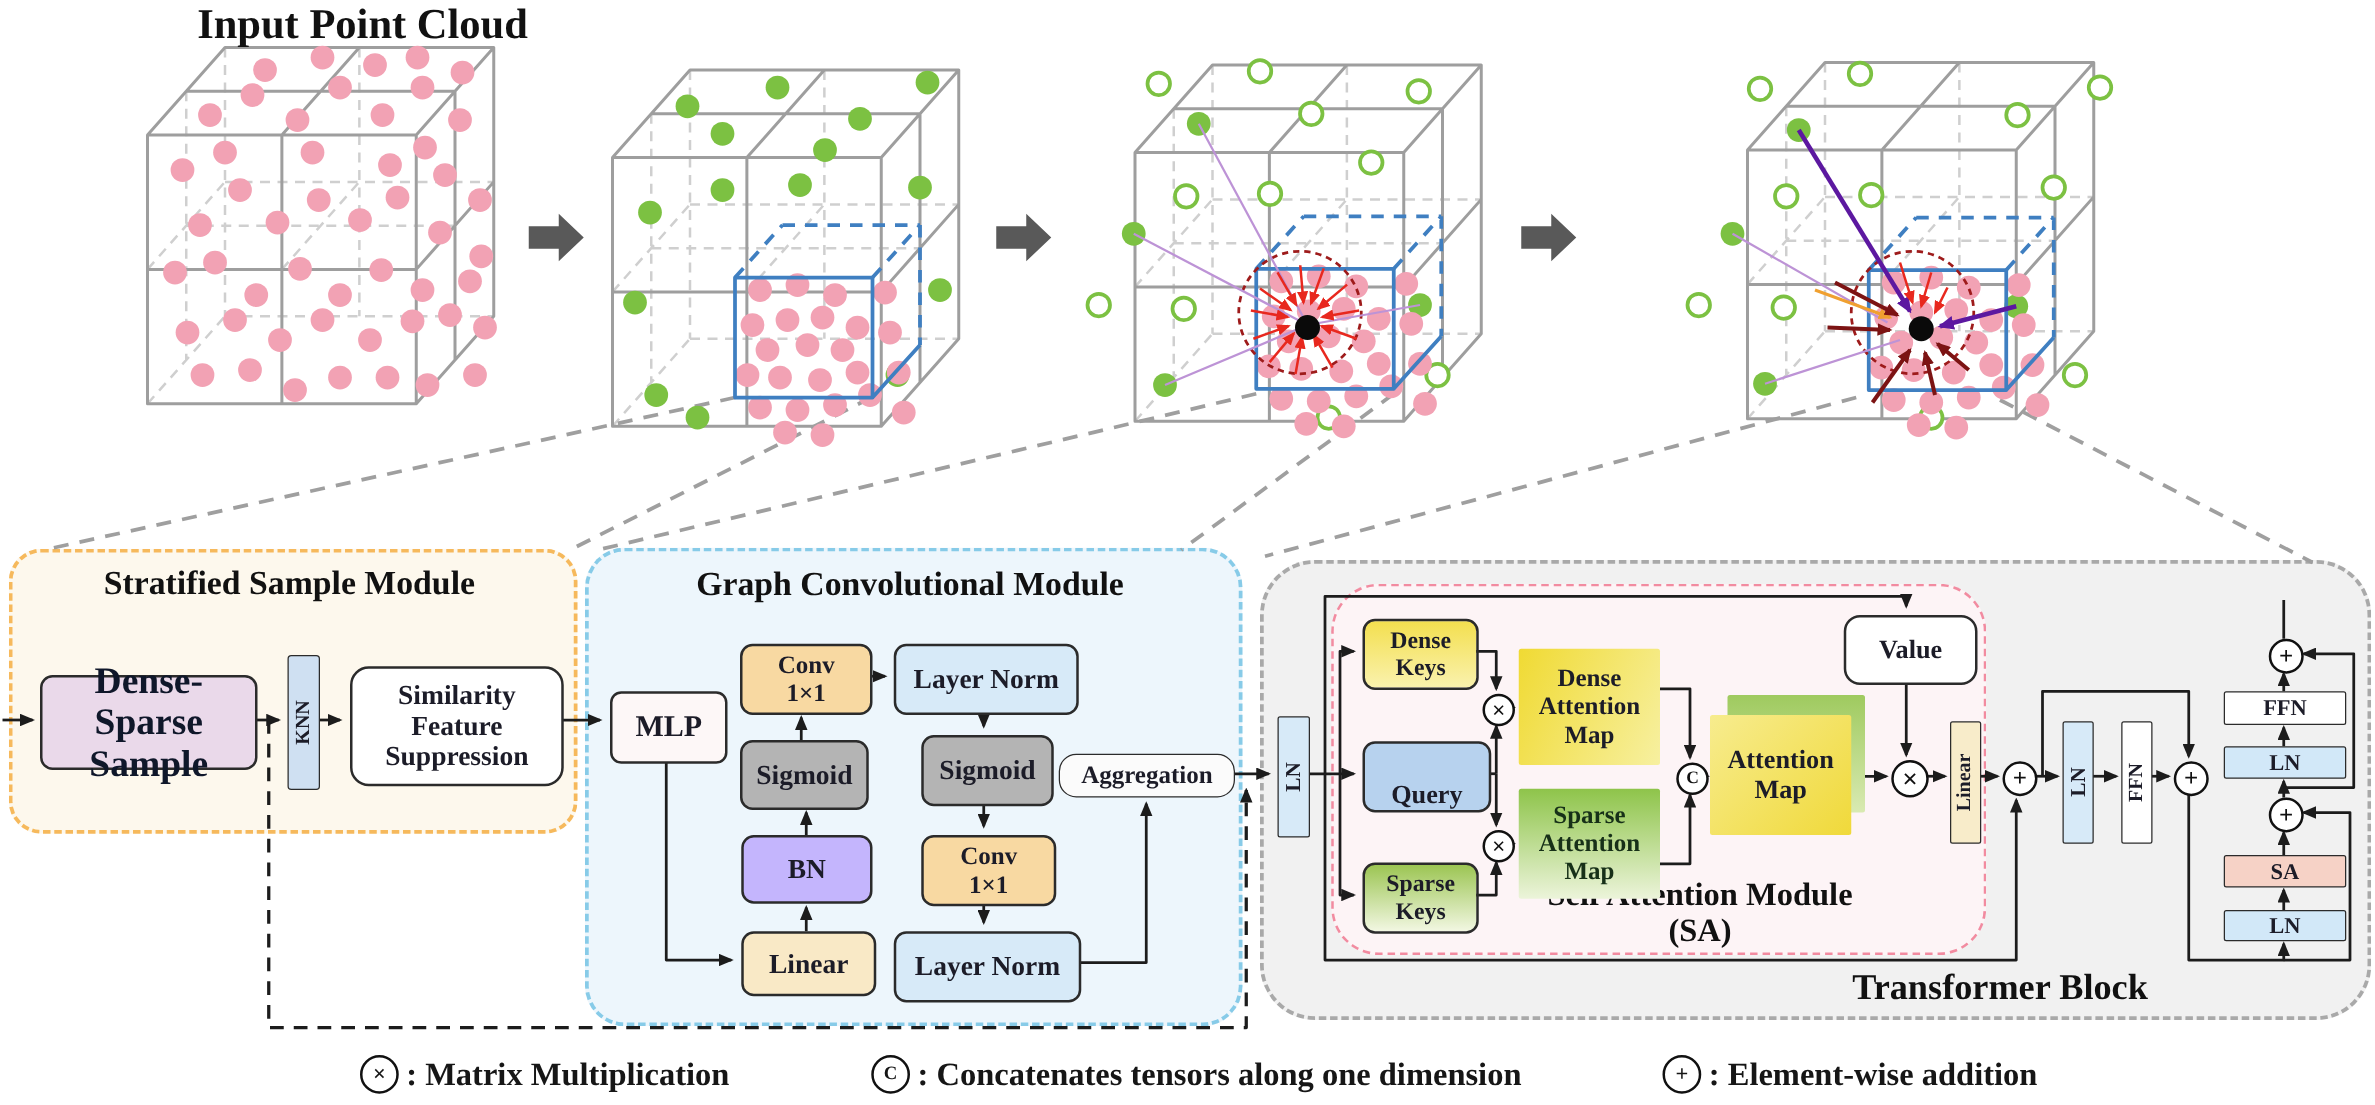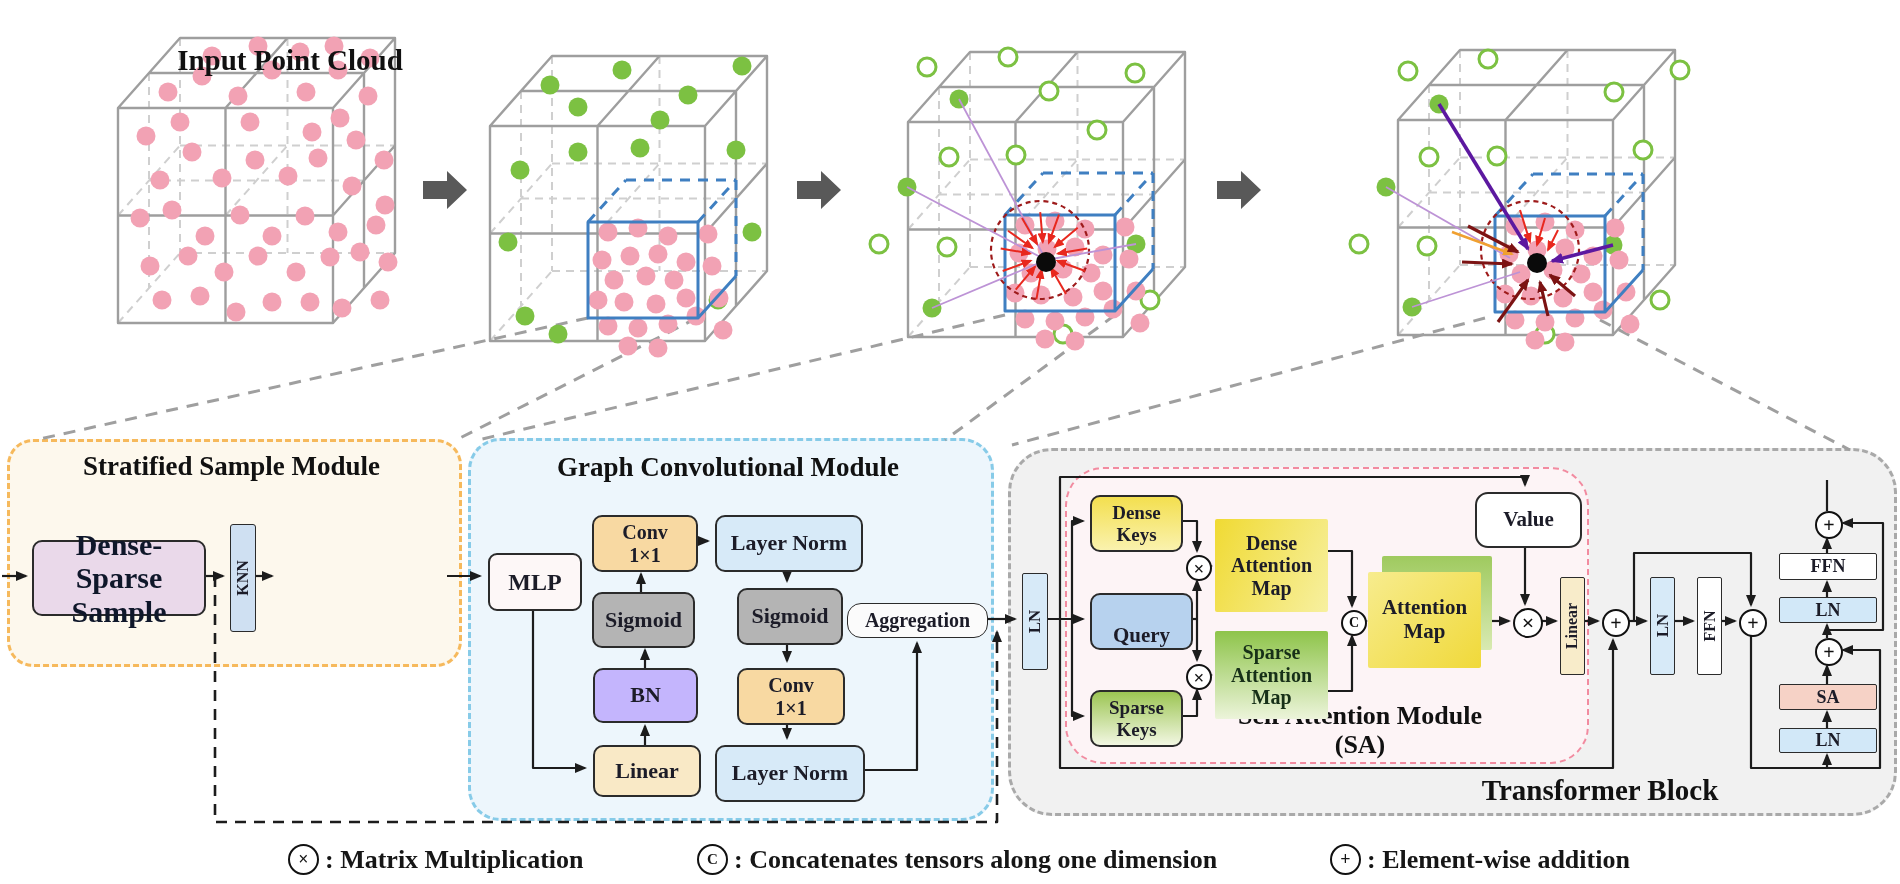--- a/index.html
+++ b/index.html
@@ -342,37 +342,42 @@
         <path d="M1827,638 V625" stroke="#1c1c1c" stroke-width="2.2" fill="none" stroke-linejoin="round" marker-end="url(#mB)"></path>
         <path d="M1827,597 V582" stroke="#1c1c1c" stroke-width="2.2" fill="none" stroke-linejoin="round" marker-end="url(#mB)"></path>
         <path d="M1827,553 V539" stroke="#1c1c1c" stroke-width="2.2" fill="none" stroke-linejoin="round" marker-end="url(#mB)"></path>
         <path d="M1827,768 H1880 V650 H1843" stroke="#1c1c1c" stroke-width="2.2" fill="none" stroke-linejoin="round" marker-end="url(#mB)"></path>
         <path d="M1827,630 H1883 V523 H1843" stroke="#1c1c1c" stroke-width="2.2" fill="none" stroke-linejoin="round" marker-end="url(#mB)"></path>
         <path d="M1188,619 H1197" stroke="#1c1c1c" stroke-width="2.2" fill="none" stroke-linejoin="round"></path>
         <path d="M1827,511 V480" stroke="#1c1c1c" stroke-width="2.2" fill="none" stroke-linejoin="round"></path>
       </g>
   </svg>
 
-  <div class="title" style="left:150px;top:1px;width:280px;font-size:29px;margin-top:43px;">Input Point Cloud</div>
+  <div class="title" style="left:150px;top:1px;width:280px;font-size:34px;">Input Point Cloud</div>
 
   <div class="title" style="left:7px;top:451px;width:449px;font-size:27px;">Stratified Sample Module</div>
   <div class="title" style="left:468px;top:452px;width:520px;font-size:27px;text-align:center;">Graph Convolutional Module</div>
   <div class="title" style="left:1380px;top:774px;width:440px;font-size:29px;">Transformer Block</div>
   <div class="title" style="left:1235px;top:702px;width:250px;font-size:26px;line-height:1.1;">
     <span>Self Attention Module</span>
     <span>(SA)</span>
   </div>
 
   <div class="box" style="left:32px;top:540px;width:170px;height:72px;background:#ead9ea;font-size:30px;color:#0f172a;align-items:center;">
     <span>Dense-Sparse</span>
     <span>Sample</span>
   </div>
   <div class="box vbox" style="left:230px;top:524px;width:24px;height:106px;background:#cfe0f2;border-radius:3px;border-width:1.6px;font-size:16px;">
     <span>KNN</span>
   </div>
+  <div class="box" style="left:280px;top:533px;width:167px;height:92px;background:#ffffff;border-radius:15px;font-size:22px;">
+    <span>Similarity</span>
+    <span>Feature</span>
+    <span>Suppression</span>
+  </div>
 
   <div class="box" style="left:488px;top:553px;width:90px;height:54px;background:#fdf7f7;font-size:24px;border-radius:9px;">
     <span>MLP</span>
   </div>
   <div class="box" style="left:592px;top:515px;width:102px;height:53px;background:#f8d9a2;font-size:20px;">
     <span>Conv</span>
     <span>1×1</span>
   </div>
   <div class="box" style="left:592px;top:592px;width:99px;height:52px;background:#b4b4b4;font-size:22px;">
     <span>Sigmoid</span>

